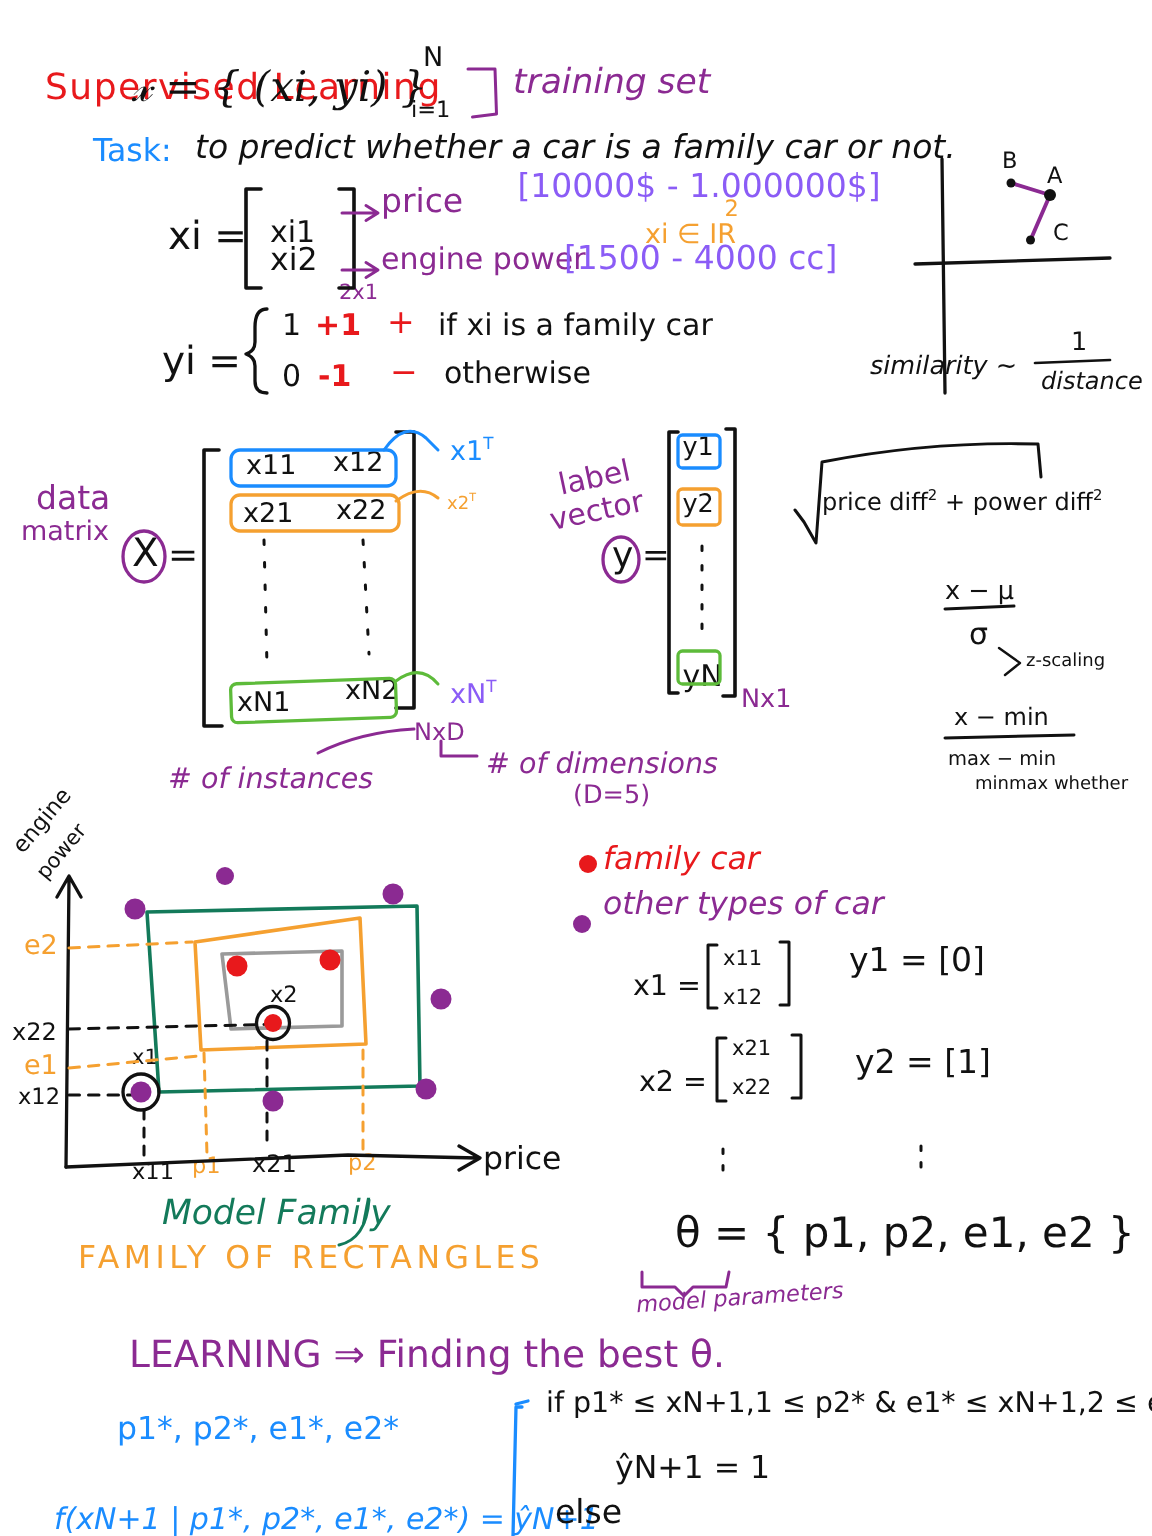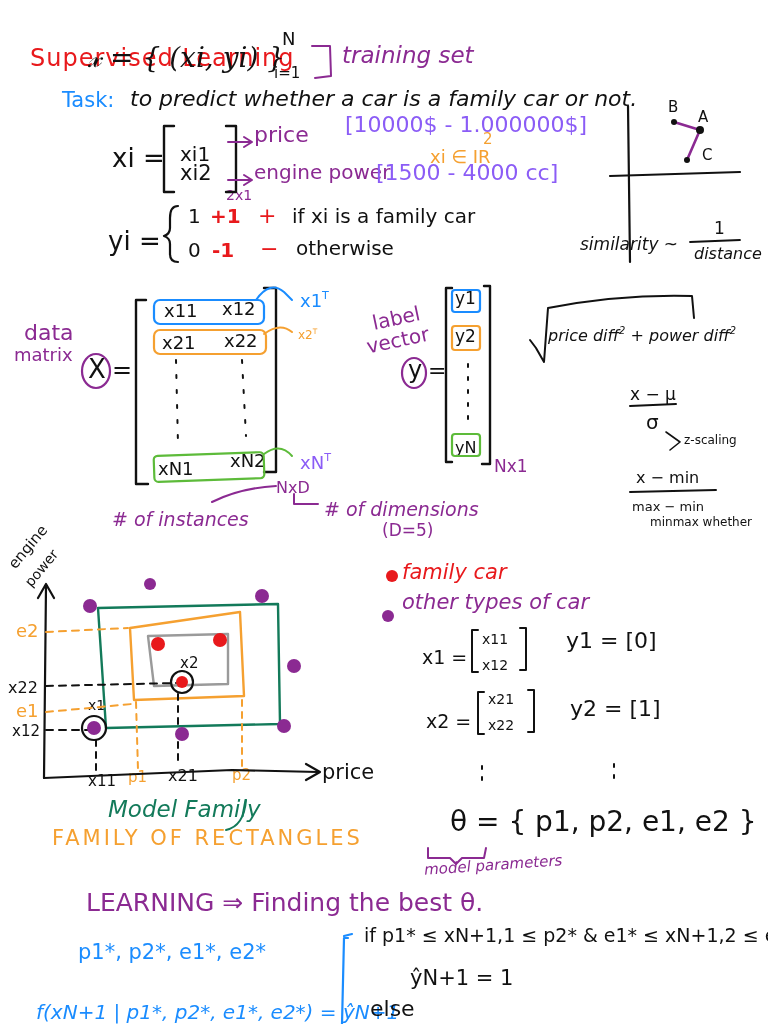--- a/index.html
+++ b/index.html
@@ -81,24 +81,24 @@
 <div class="t hand purple" style="left:112px; top:510px; font-size:19px; font-style:italic;"># of instances</div>
 <div class="t hand purple" style="left:324px; top:500px; font-size:19px; font-style:italic;"># of dimensions</div>
 <div class="t purple" style="left:382px; top:522px; font-size:17px;">(D=5)</div>
 
 <div class="t hand purple" style="left:372px; top:308px; font-size:20px; transform:rotate(-12deg);">label</div>
 <div class="t hand purple" style="left:366px; top:330px; font-size:20px; transform:rotate(-12deg);">vector</div>
 <div class="t black" style="left:408px; top:358px; font-size:24px;">y</div>
 <div class="t black" style="left:428px; top:360px; font-size:22px;">=</div>
 <div class="t black" style="left:455px; top:290px; font-size:17px;">y1</div>
 <div class="t black" style="left:455px; top:328px; font-size:17px;">y2</div>
-<div class="t black" style="left:455px; top:440px; font-size:16px;">yN</div>
+<div class="t black" style="left:455px; top:440px; font-size:20px;">yN</div>
 <div class="t purple" style="left:494px; top:458px; font-size:17px;">Nx1</div>
 
-<div class="t hand black" style="left:548px; top:326px; font-size:16px; font-style:italic;">
+<div class="t hand black" style="left:548px; top:326px; font-size:16px; ">
   <span>price diff</span><span class="sup">2</span>
   <span>+</span>
   <span>power diff</span><span class="sup">2</span>
 </div>
 
 <div class="t black" style="left:630px; top:386px; font-size:17px;">x − μ</div>
 <div class="t black" style="left:646px; top:412px; font-size:20px;">σ</div>
 <div class="t black" style="left:684px; top:434px; font-size:12px;">z-scaling</div>
 <div class="t black" style="left:636px; top:470px; font-size:16px;">x − min</div>
 <div class="t black" style="left:632px; top:500px; font-size:13px;">max − min</div>

